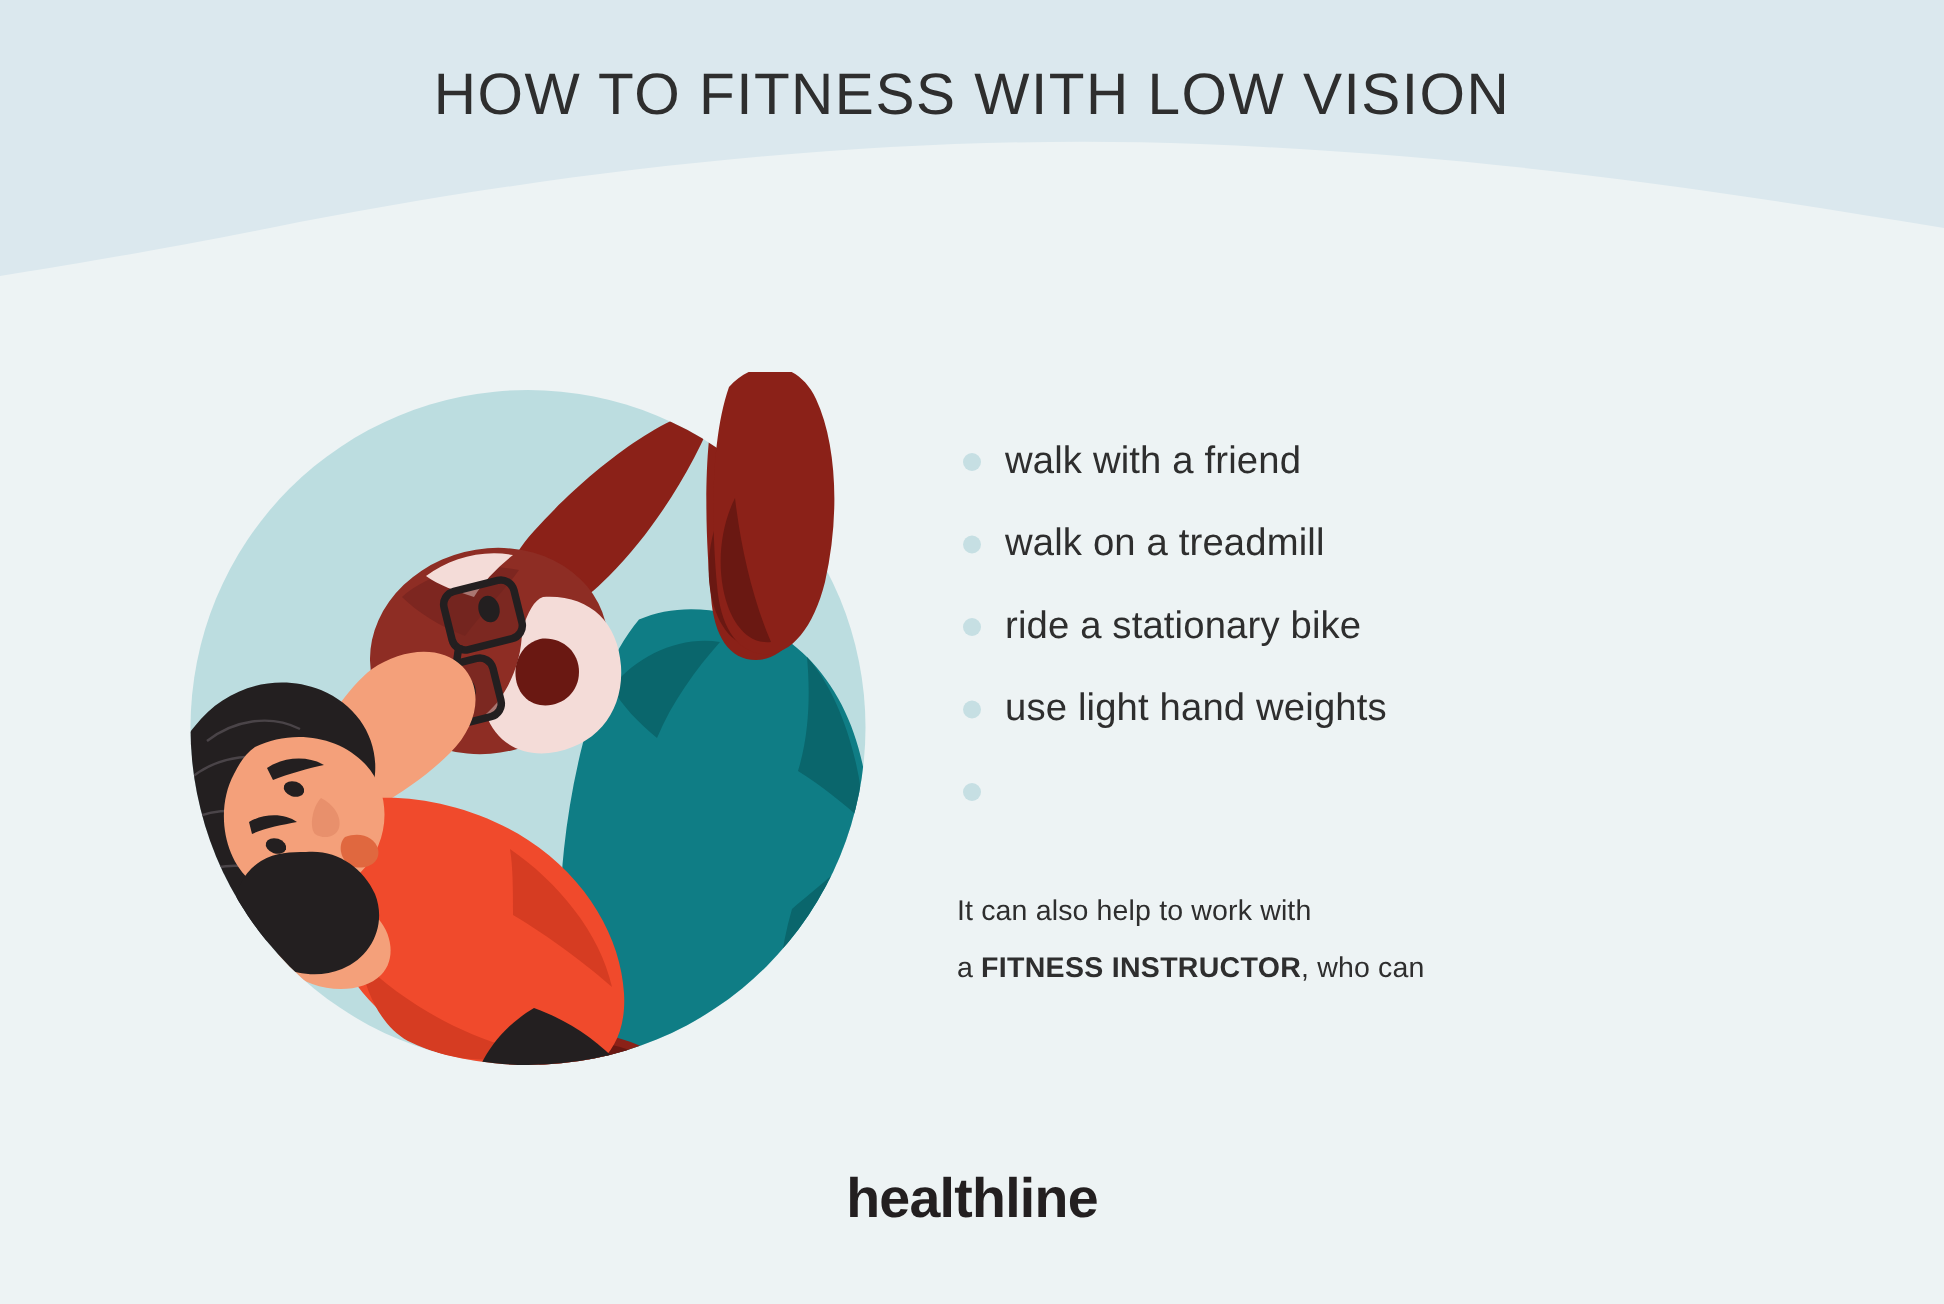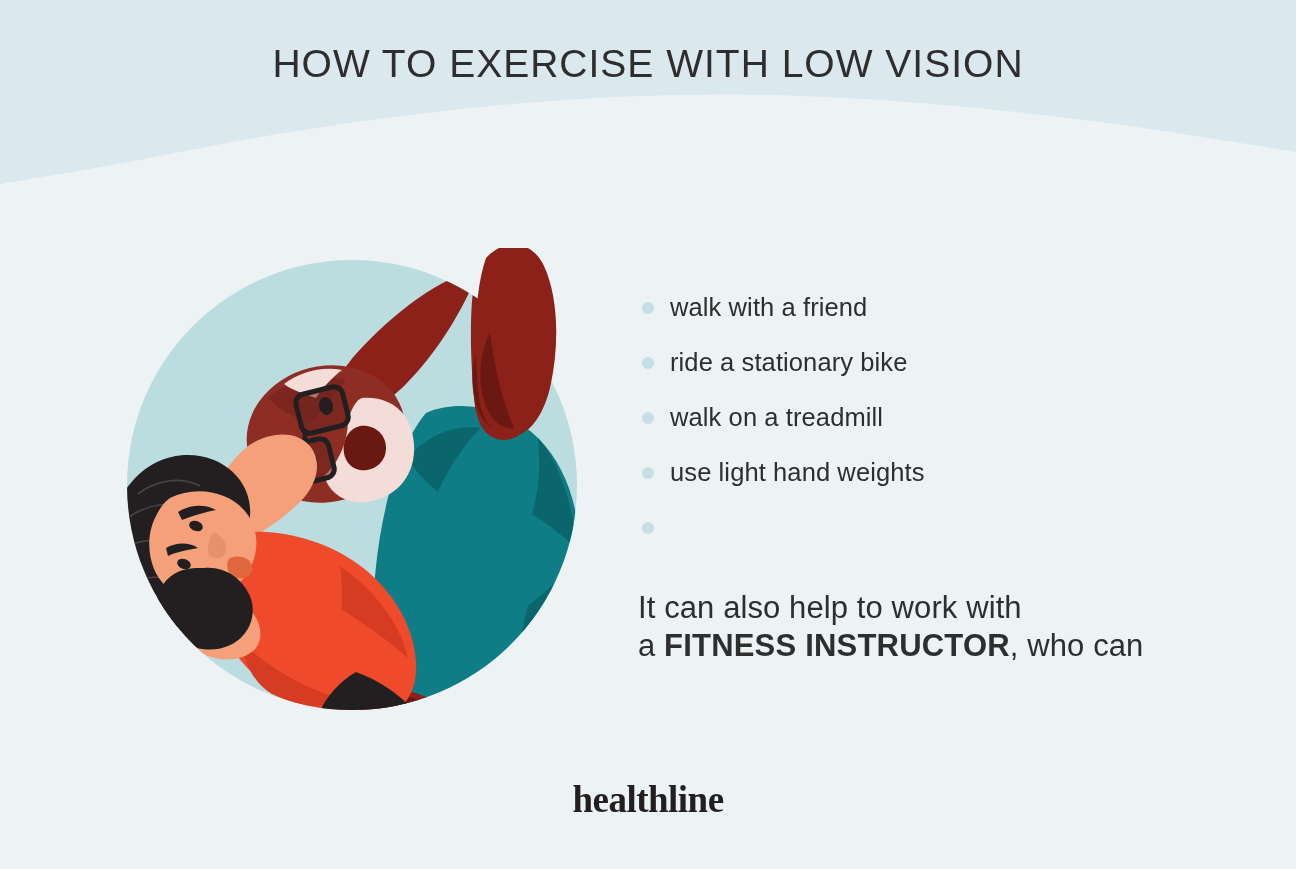--- a/index.html
+++ b/index.html
@@ -92,21 +92,21 @@
     font-size: 25.5px;
     font-weight: 400;
     color: #2e2e2e;
     letter-spacing: 0.1px;
     white-space: nowrap;
   }
 
   .paragraph {
     margin-top: 34px;
     font-family: "Liberation Sans", sans-serif;
-    font-size: 31px;
+    font-size: 19px;
     font-weight: 400;
     line-height: 38px;
     color: #2e2e2e;
     letter-spacing: 0.1px;
     max-width: 520px;
   }
 
   .paragraph b {
     font-weight: 700;
     letter-spacing: 0.2px;
@@ -114,41 +114,41 @@
   }
 
   
   .logo {
     position: absolute;
     left: 0;
     top: 778px;
     width: 1296px;
     text-align: center;
     z-index: 5;
-    font-family: Liberation Serif, serif;
+    font-family: Liberation Sans, sans-serif;
     font-size: 37px;
     font-weight: 700;
     letter-spacing: -0.5px;
     color: #231f20;
   }
 </style>
 </head>
 <body>
 
 <div id="infographic">
 
   <svg class="bg-wave" viewBox="0 0 1296 869" preserveAspectRatio="none">
     <rect x="0" y="0" width="1296" height="869" fill="#edf3f4"></rect>
     <path d="M0,0 L1296,0 L1296,152
              C1150,128 1000,104 800,96
              C600,88 380,112 180,152
              C110,166 50,176 0,184 Z" fill="#dbe8ee"></path>
   </svg>
 
-  <div class="title">HOW TO EXERCISE WITH LOW VISION</div>
+  <div class="title">HOW TO FITNESS WITH LOW VISION</div>
 
   <svg class="illustration" viewBox="0 0 500 480">
     <defs>
       <clipPath id="circleClip">
         <circle cx="244" cy="237" r="225"></circle>
       </clipPath>
     </defs>
 
     <circle cx="244" cy="237" r="225" fill="#bcdde0"></circle>
 
@@ -305,25 +305,25 @@
 
   <div class="content">
 
     <ul class="bullet-list">
       <li class="bullet-item">
         <span class="bullet-dot"></span>
         <span class="bullet-text">walk with a friend</span>
       </li>
       <li class="bullet-item">
         <span class="bullet-dot"></span>
+        <span class="bullet-text">walk on a treadmill</span>
+      </li>
+      <li class="bullet-item">
+        <span class="bullet-dot"></span>
         <span class="bullet-text">ride a stationary bike</span>
-      </li>
-      <li class="bullet-item">
-        <span class="bullet-dot"></span>
-        <span class="bullet-text">walk on a treadmill</span>
       </li>
       <li class="bullet-item">
         <span class="bullet-dot"></span>
         <span class="bullet-text">use light hand weights</span>
       </li>
       <li class="bullet-item">
         <span class="bullet-dot"></span>
       </li>
     </ul>
 

